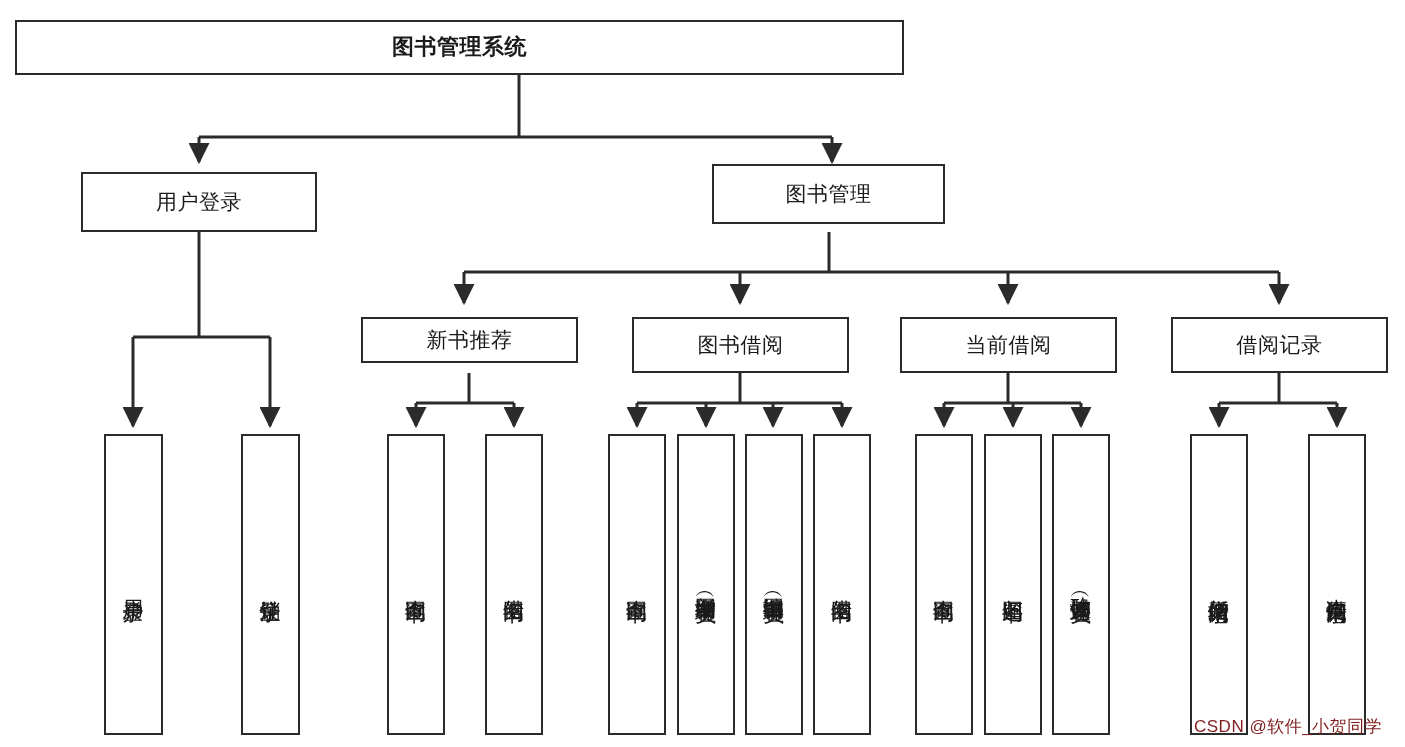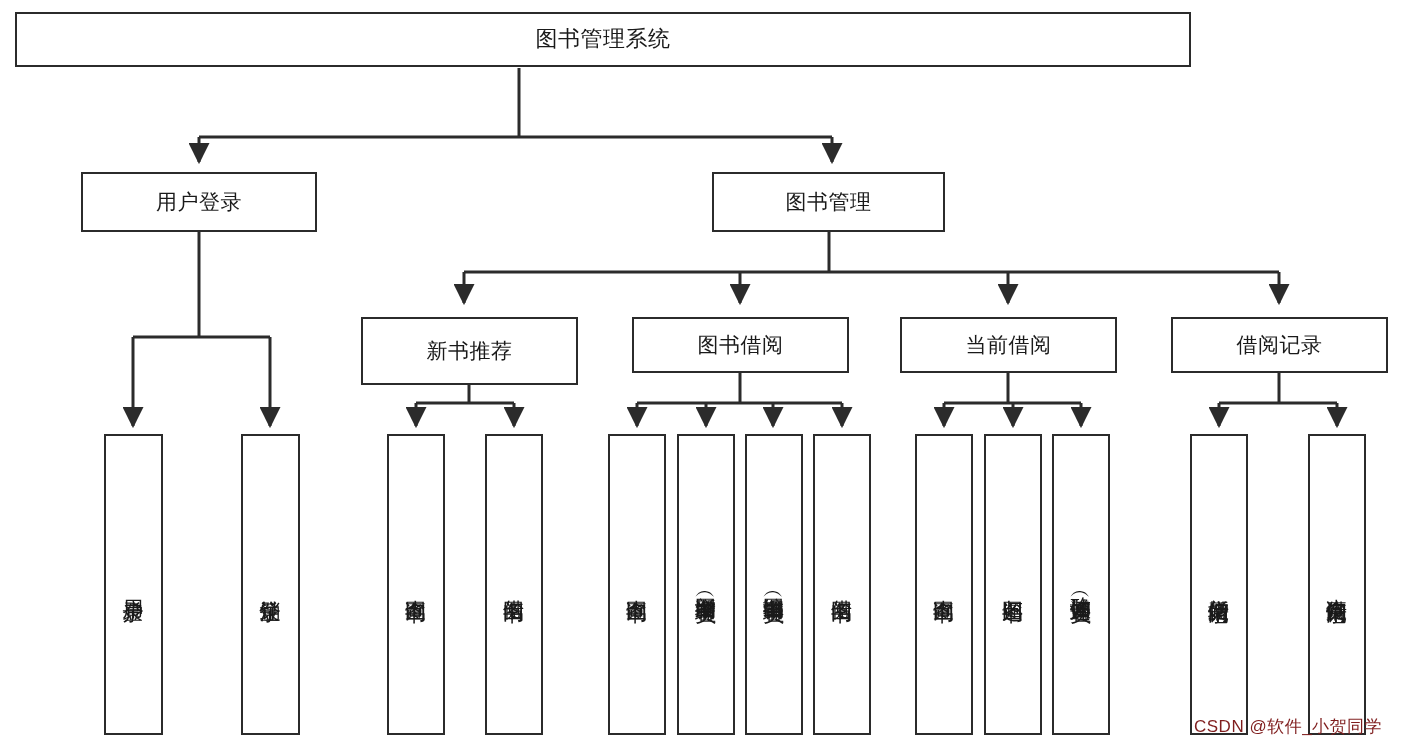--- a/index.html
+++ b/index.html
@@ -119,33 +119,33 @@
       <path d="M 1013 403 L 1013 426" marker-end="url(#arrow)"></path>
       <path d="M 1081 403 L 1081 426" marker-end="url(#arrow)"></path>
 
       <path d="M 1279 373 L 1279 403"></path>
       <path d="M 1219 403 L 1337 403"></path>
       <path d="M 1219 403 L 1219 426" marker-end="url(#arrow)"></path>
       <path d="M 1337 403 L 1337 426" marker-end="url(#arrow)"></path>
     </g>
   </svg>
 
-  <div class="node root horiz" style="left:15px; top:12px; width:1176px; height:55px;">
+  <div class="node root horiz" style="left:15px; top:20px; width:889px; height:55px;font-weight:bold;">
     <span class="node-label">图书管理系统</span>
   </div>
 
   <div class="node horiz" style="left:81px; top:172px; width:236px; height:60px;">
     <span class="node-label">用户登录</span>
   </div>
 
-  <div class="node horiz" style="left:712px; top:172px; width:233px; height:60px;">
+  <div class="node horiz" style="left:712px; top:164px; width:233px; height:60px;">
     <span class="node-label">图书管理</span>
   </div>
 
-  <div class="node horiz" style="left:361px; top:317px; width:217px; height:68px;">
+  <div class="node horiz" style="left:361px; top:317px; width:217px; height:46px;">
     <span class="node-label">新书推荐</span>
   </div>
 
   <div class="node horiz" style="left:632px; top:317px; width:217px; height:56px;">
     <span class="node-label">图书借阅</span>
   </div>
 
   <div class="node horiz" style="left:900px; top:317px; width:217px; height:56px;align-items:center;">
     <span class="node-label">当前借阅</span>
   </div>

